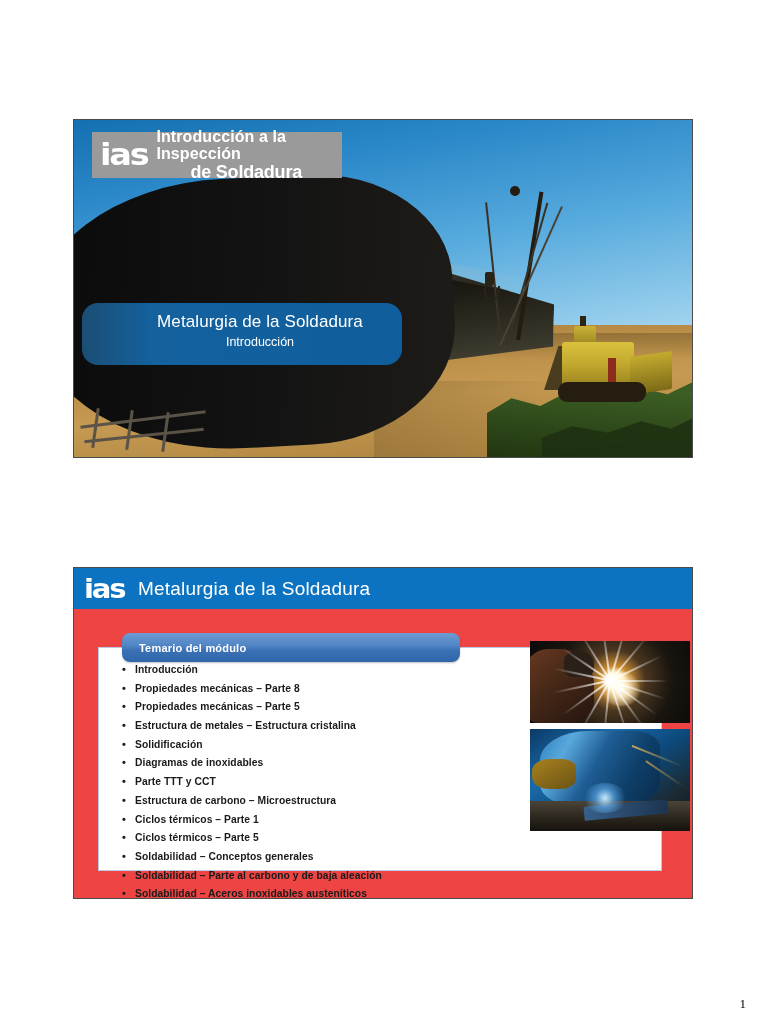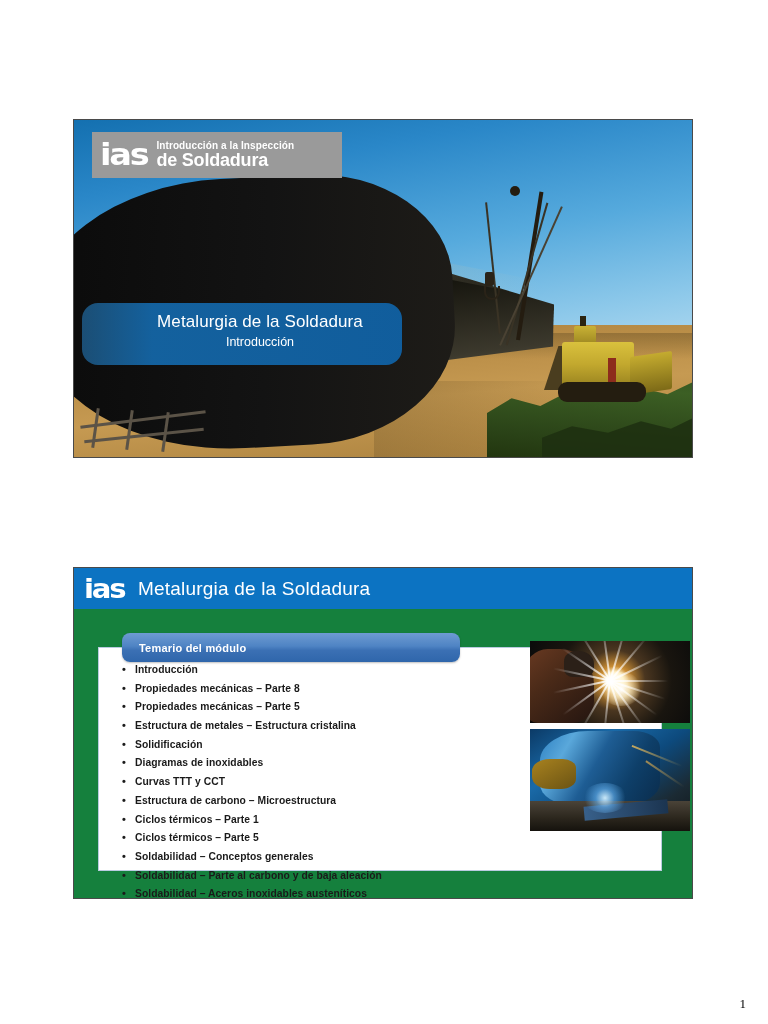--- a/index.html
+++ b/index.html
@@ -292,22 +292,22 @@
     font-weight: bold;
     font-size: 30px;
     letter-spacing: -2px;
     color: #ffffff;
     line-height: 1;
     transform: scaleX(1.12);
     transform-origin: left center;
     margin-right: 14px;
   }
   .logo-text { color: #ffffff; line-height: 1.1; }
-  .logo-text .l1 { font-size: 10px; font-weight: bold; letter-spacing: .1px; }
-  .logo-text .l2 { font-size: 18px; font-weight: bold; letter-spacing: -.2px; }
+  .logo-text .l1 { font-size: 16px; font-weight: bold; letter-spacing: .1px; }
+  .logo-text .l2 { font-size: 18px; font-weight: bold; letter-spacing: -.2px; margin-left: 34px; }
 
   
   .title-banner {
     position: absolute;
     left: 8px;
     top: 183px;
     width: 320px;
     height: 62px;
     background: linear-gradient(90deg, rgba(36,118,180,.62) 0%, rgba(20,104,170,.92) 22%, rgba(16,96,162,.96) 100%);
     border-radius: 16px;
@@ -358,21 +358,21 @@
     color: #ffffff;
     font-size: 19px;
     letter-spacing: .2px;
   }
   .s2-body {
     position: absolute;
     left: 0;
     top: 41px;
     right: 0;
     bottom: 0;
-    background: #15803d;
+    background: #ef4444;
   }
   .content-box {
     position: absolute;
     left: 24px;
     top: 38px;
     right: 30px;
     height: 224px;
     border: 1px solid #b9cbe0;
     background: #ffffff;
     box-sizing: border-box;
@@ -626,21 +626,21 @@
       <span>Temario del módulo</span>
     </div>
 
     <ul class="bullets">
       <li>Introducción</li>
       <li>Propiedades mecánicas – Parte 8</li>
       <li>Propiedades mecánicas – Parte 5</li>
       <li>Estructura de metales – Estructura cristalina</li>
       <li>Solidificación</li>
       <li>Diagramas de inoxidables</li>
-      <li>Curvas TTT y CCT</li>
+      <li>Parte TTT y CCT</li>
       <li>Estructura de carbono – Microestructura</li>
       <li>Ciclos térmicos – Parte 1</li>
       <li>Ciclos térmicos – Parte 5</li>
       <li>Soldabilidad – Conceptos generales</li>
       <li>Soldabilidad – Parte al carbono y de baja aleación</li>
       <li>Soldabilidad – Aceros inoxidables austeníticos</li>
     </ul>
 
     <div class="weld-top">
       <div class="welder"></div>

